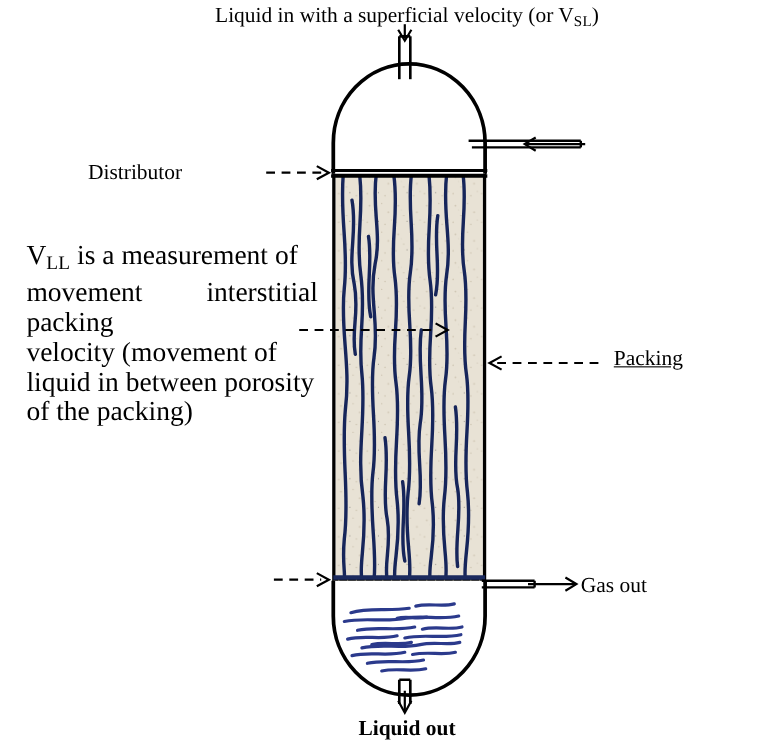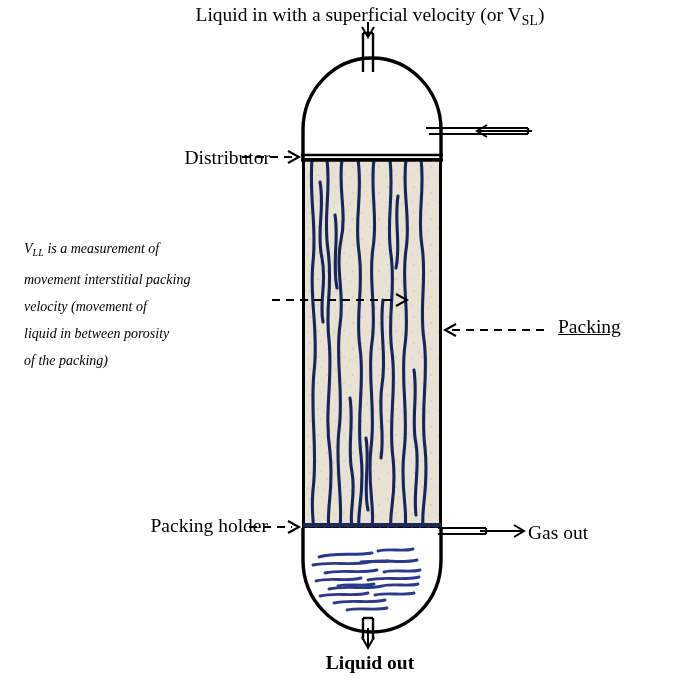--- a/index.html
+++ b/index.html
@@ -9,34 +9,34 @@
     font-family:"Liberation Serif","DejaVu Serif",serif;
     color:#000;
     overflow:hidden;
     position:relative;
   }
   #stage{position:absolute;left:0;top:0;width:700px;height:683px;margin-left:20px;}
   svg.layer{position:absolute;left:0;top:0;width:700px;height:683px;}
 
   .lbl{position:absolute;font-size:19.5px;line-height:25px;color:#000;}
   .lbl.ctr{text-align:center;}
-  .lbl.rt{text-align:right;}
+  .lbl.rt{text-align:left;}
 
   #top-label{left:0;top:2px;width:700px;}
   #gas-in-label{left:516px;top:112px;width:184px;}
   #distributor-label{left:60px;top:145px;width:190px;}
   #packing-label{left:538px;top:314px;width:150px;text-decoration:underline;}
   #packing-holder-label{left:48px;top:513px;width:200px;}
   #gas-out-label{left:508px;top:520px;width:160px;}
   #bottom-label{left:0;top:650px;width:700px;font-weight:bold;}
 
   #vll-para{
-    left:4px;top:235px;width:265px;
+    left:4px;top:219px;width:265px;
     text-align:justify;text-align-last:left;
-    font-size:14px;line-height:27px;font-style:italic;
+    font-size:25px;line-height:27px;
   }
   #vll-para .ln{display:block;}
   .just{display:flex;justify-content:space-between;}
 
   sub{font-size:0.70em;vertical-align:-0.28em;letter-spacing:.2px;}
 </style>
 </head>
 <body>
 
 <div id="stage">
@@ -201,21 +201,20 @@
 
   <div class="lbl ctr" id="top-label">
     <span>Liquid in with a superficial velocity (or V</span><sub>SL</sub><span>)</span>
   </div>
 
 
   <div class="lbl rt" id="distributor-label">Distributor</div>
 
   <div class="lbl" id="packing-label">Packing</div>
 
-  <div class="lbl rt" id="packing-holder-label">Packing holder</div>
 
   <div class="lbl" id="gas-out-label">Gas out</div>
 
   <div class="lbl ctr" id="bottom-label">Liquid out</div>
 
   <div class="lbl" id="vll-para">
     <span class="ln just">
       <span><span>V</span><sub>LL</sub></span>
       <span>is a measurement of</span>
     </span>

